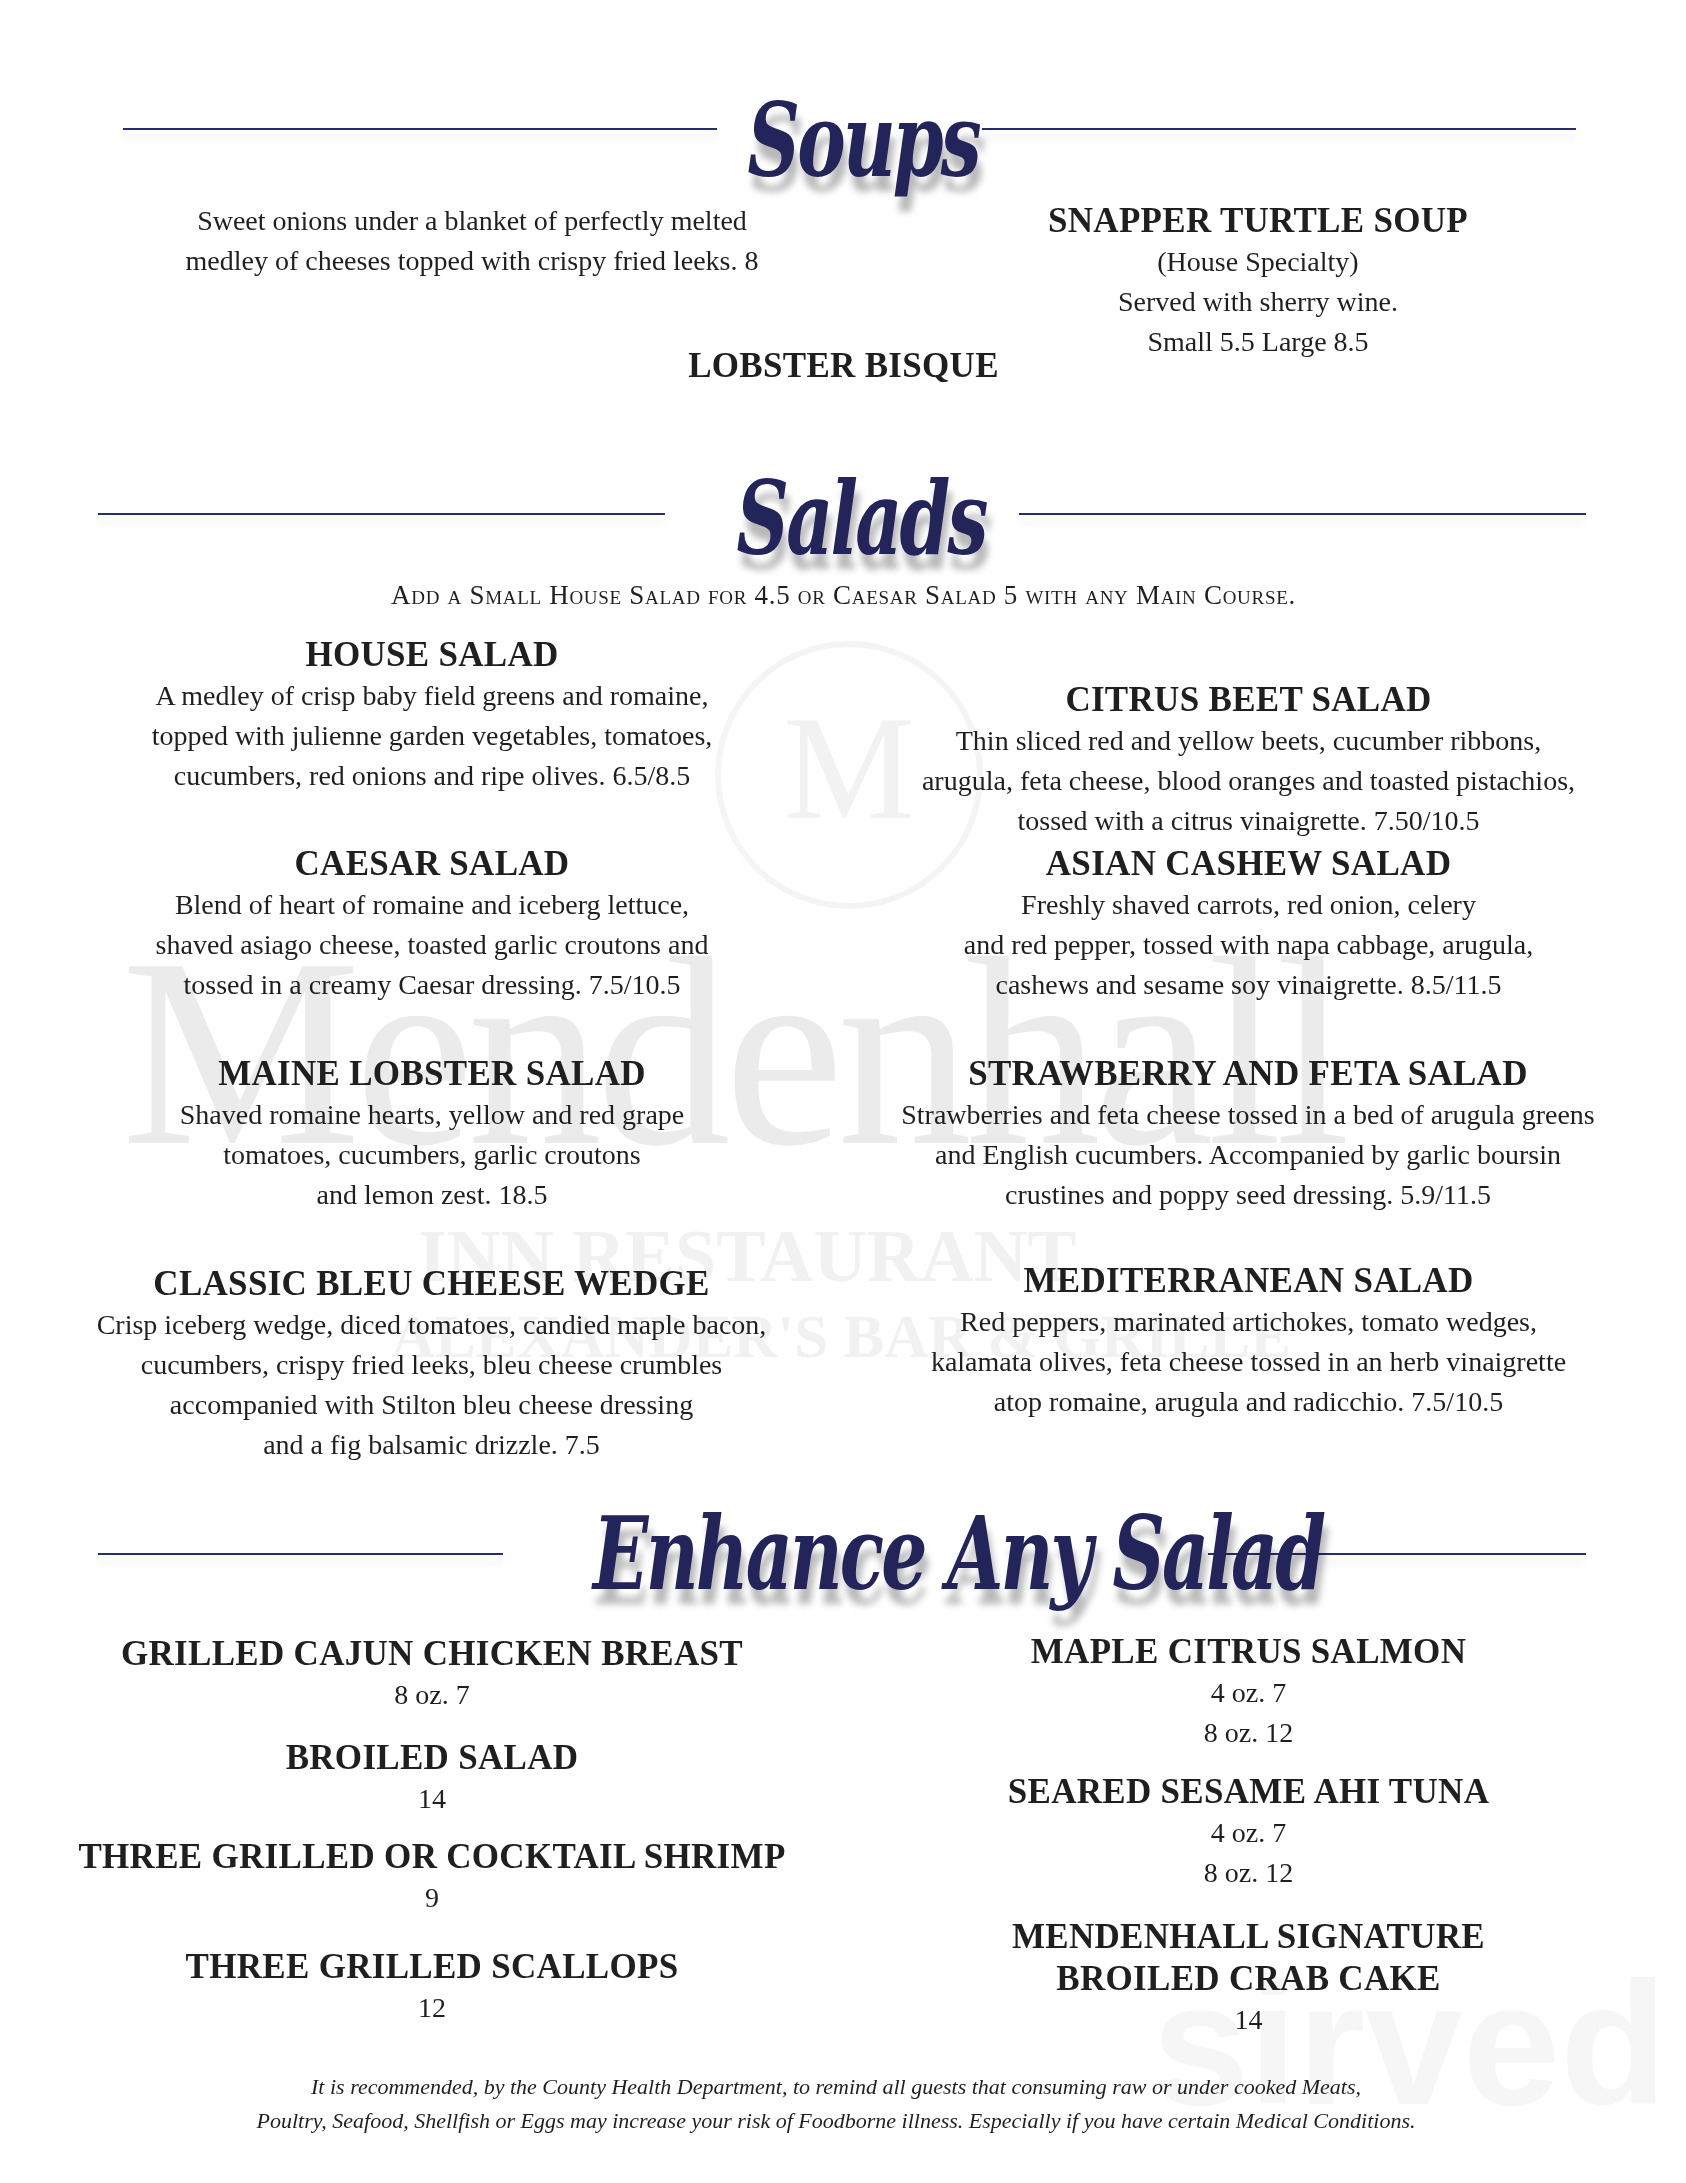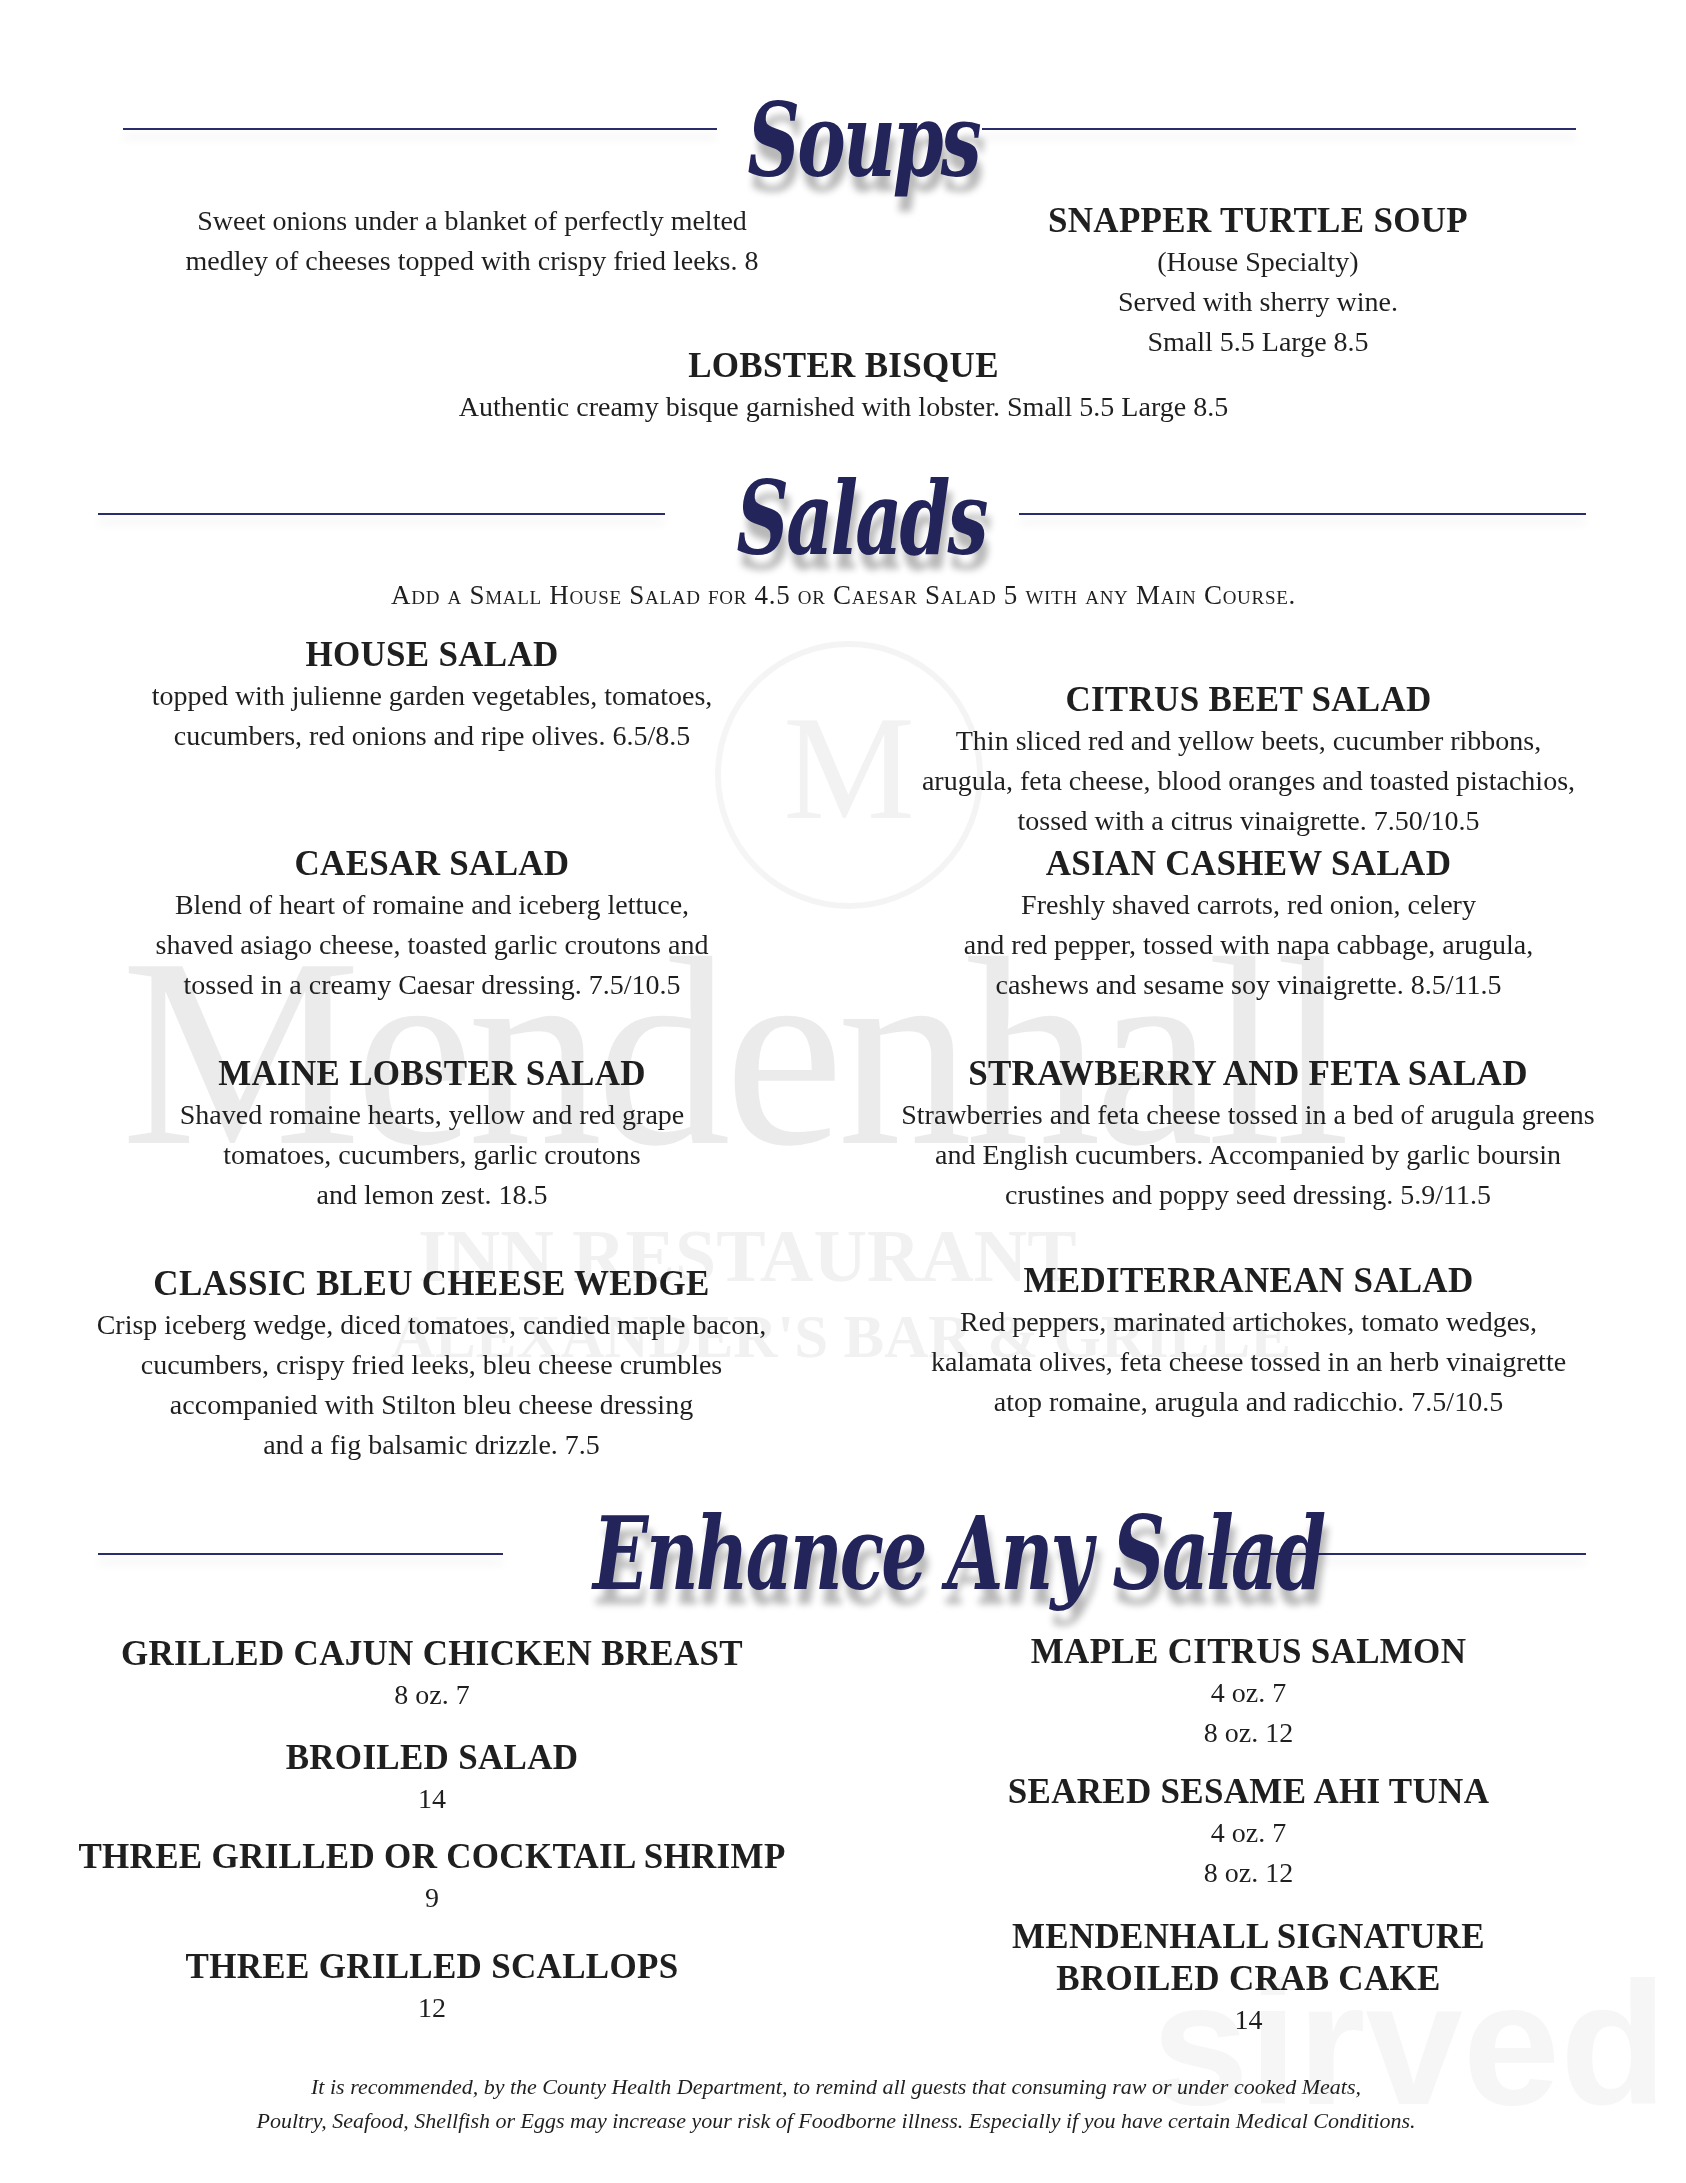--- a/index.html
+++ b/index.html
@@ -45,33 +45,33 @@
 
 <div class="item" style="left:931px; width:654px; top:200px;">
   <div class="item-name">SNAPPER TURTLE SOUP</div>
   <div class="item-desc">(House Specialty)</div>
   <div class="item-desc">Served with sherry wine.</div>
   <div class="item-desc">Small 5.5  Large 8.5</div>
 </div>
 
 <div class="item" style="left:270px; width:1147px; top:345px;">
   <div class="item-name">LOBSTER BISQUE</div>
-  <div class="item-desc">Authentic creamy bisque garnished with lobster. Small 5.5  Large 8.5</div>
 </div>
 
 <div class="section-head" style="top:459px;">
   <div class="rule" style="left:98px; width:567px; top:54px;"></div>
   <div class="rule" style="left:1019px; width:567px; top:54px;"></div>
   <div class="script" style="left:695px; width:297px;">Salads</div>
 </div>
 
 <div class="note">Add a Small House Salad for 4.5 or Caesar Salad 5 with any Main Course.</div>
 
 <div class="item" style="left:54px; width:756px; top:634px;">
   <div class="item-name">HOUSE SALAD</div>
+  <div class="item-desc">A medley of crisp baby field greens and romaine,</div>
   <div class="item-desc">topped with julienne garden vegetables, tomatoes,</div>
   <div class="item-desc">cucumbers, red onions and ripe olives. 6.5/8.5</div>
 </div>
 <div class="item" style="left:864px; width:769px; top:634px;margin-top:45px;">
   <div class="item-name">CITRUS BEET SALAD</div>
   <div class="item-desc">Thin sliced red and yellow beets, cucumber ribbons,</div>
   <div class="item-desc">arugula, feta cheese, blood oranges and toasted pistachios,</div>
   <div class="item-desc">tossed with a citrus vinaigrette. 7.50/10.5</div>
 </div>
 

